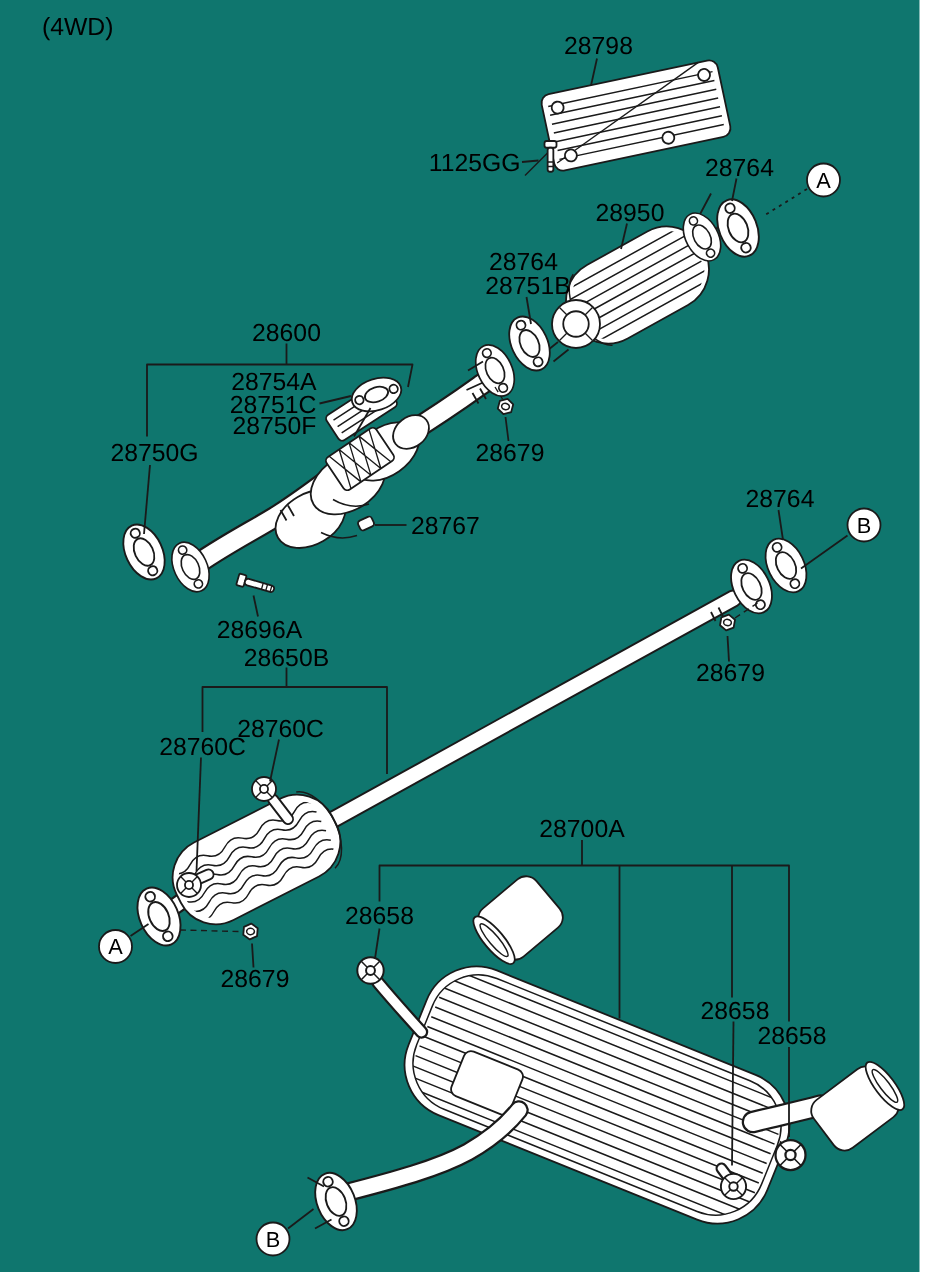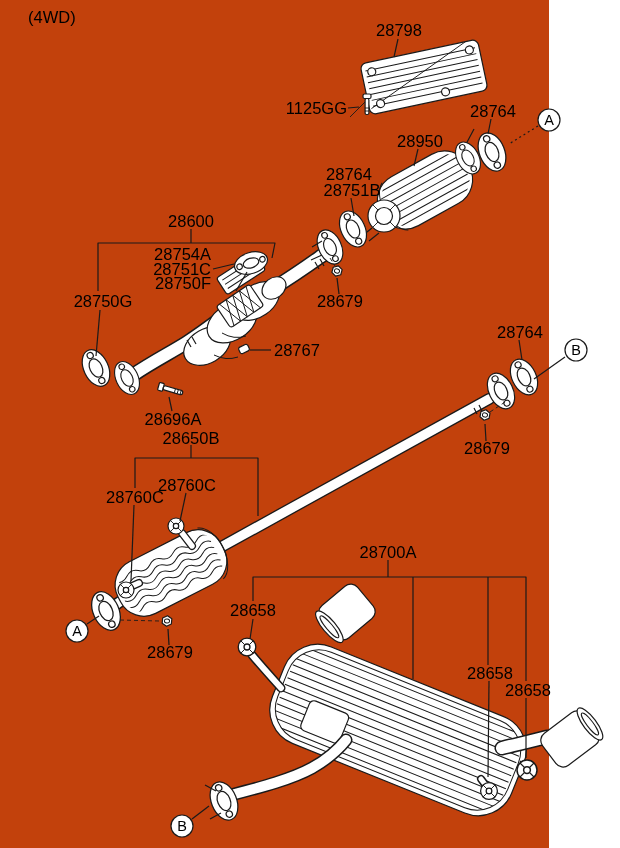--- a/index.html
+++ b/index.html
@@ -1,16 +1,16 @@
 <!DOCTYPE html>
 <html><head>
 <meta charset="utf-8">
 <style>
   html,body{margin:0;padding:0;background:#fff;}
-  .stage{width:549px;height:848px;position:relative;background:#c2410c;}
+  .stage{width:613px;height:848px;position:relative;background:#0f766e;}
   svg{display:block;}
   .lbl{font:16.5px "Liberation Sans", sans-serif;fill:#000;}
   .mk{font:14.5px "Liberation Sans", sans-serif;fill:#000;}
   .ln{fill:none;stroke:#1a1a1a;stroke-width:1.2;stroke-linejoin:round;}
   .thin{stroke-width:0.9;}
   .sh{fill:#fff;stroke:#1a1a1a;stroke-width:1.2;stroke-linejoin:round;}
   .shn{fill:none;stroke:#1a1a1a;stroke-width:1;stroke-linejoin:round;}
   .po{fill:none;stroke:#1a1a1a;stroke-linecap:round;}
   .pi{fill:none;stroke:#fff;stroke-linecap:round;}
   .dash{stroke-dasharray:4 3;}

